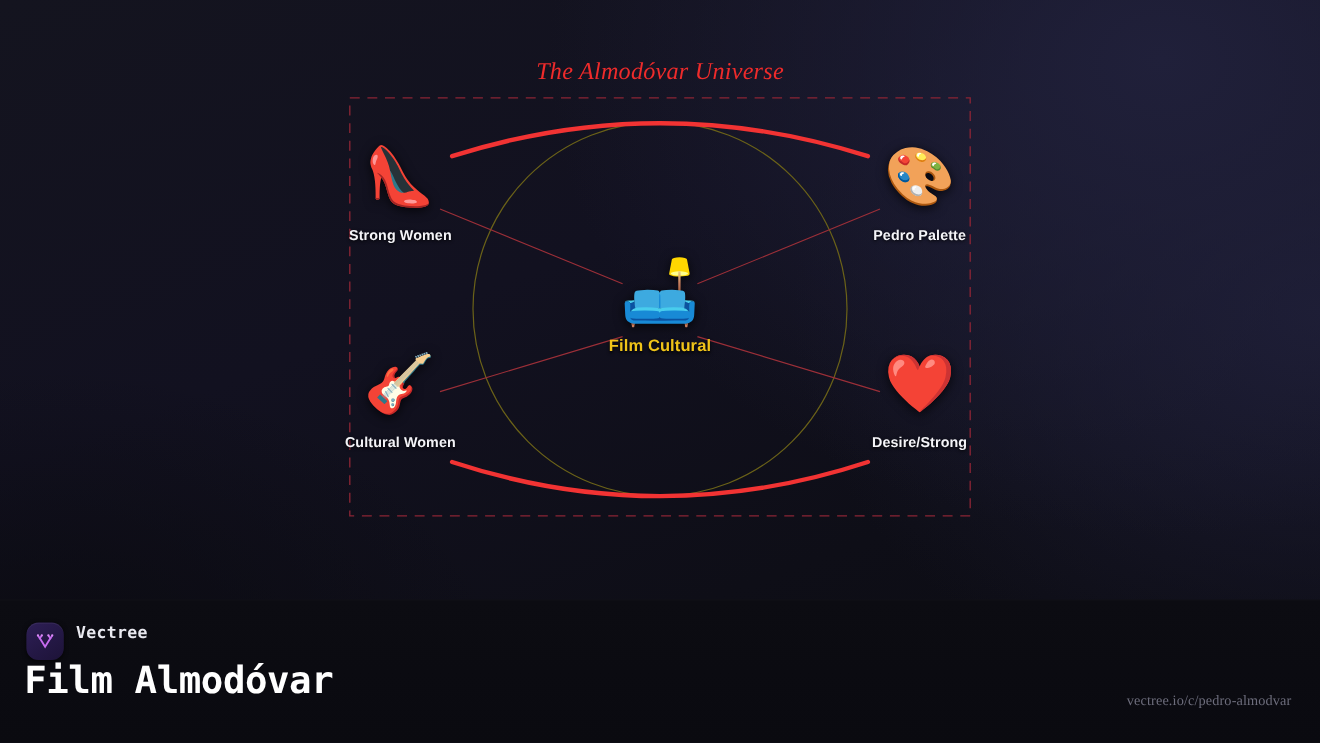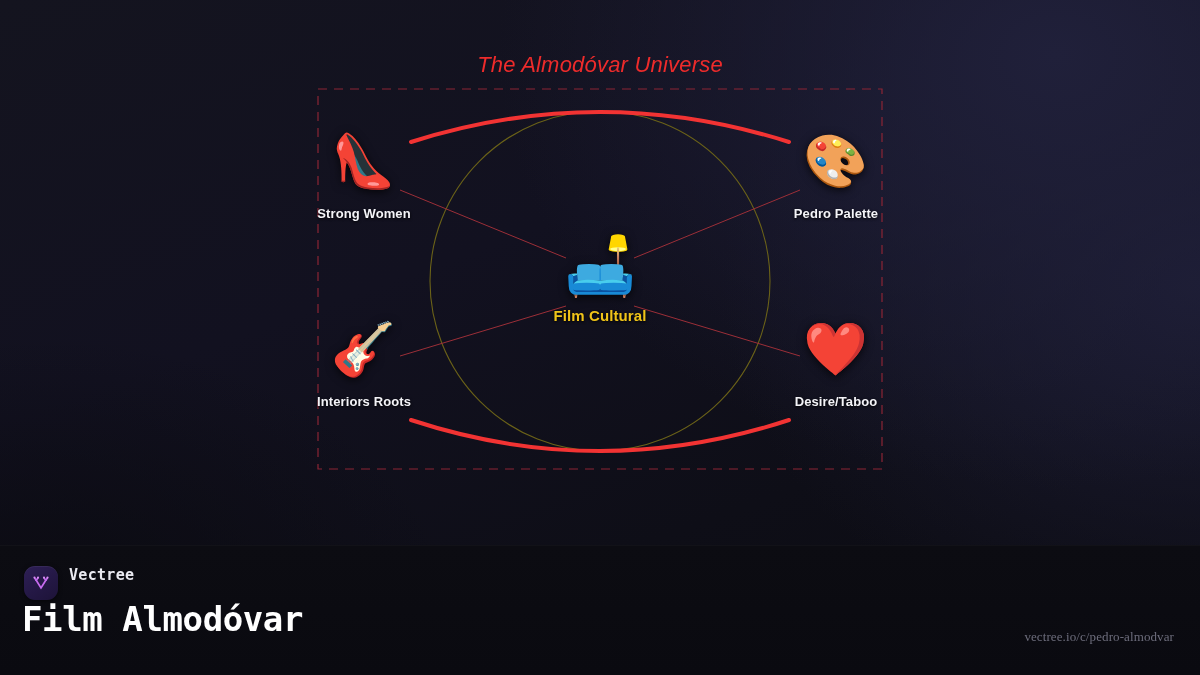--- a/index.html
+++ b/index.html
@@ -27,21 +27,21 @@
     position:absolute;
     left:0; top:0;
     width:1200px; height:545px;
   }
 
   .chart-title {
     position:absolute;
     left:0; right:0;
     top:52px;
     text-align:center;
-    font-family:Liberation Sans, sans-serif;
+    font-family:Liberation Serif, serif;
     font-style:italic;
     font-size:22px;
     font-weight:400;
     letter-spacing:.2px;
     color:#ee2b2b;
   }
 
   #diagram-svg {
     position:absolute;
     left:0; top:0;
@@ -168,26 +168,26 @@
       <span class="label">Strong Women</span>
     </div>
 
     <div class="node branch" style="left:836px; top:178px;">
       <span class="emoji">🎨</span>
       <span class="label">Pedro Palette</span>
     </div>
 
     <div class="node branch" style="left:364px; top:366px;">
       <span class="emoji">🎸</span>
-      <span class="label">Interiors Roots</span>
+      <span class="label">Cultural Women</span>
     </div>
 
     <div class="node branch" style="left:836px; top:366px;">
       <span class="emoji">❤️</span>
-      <span class="label">Desire/Taboo</span>
+      <span class="label">Desire/Strong</span>
     </div>
 
     <div class="node hub" style="left:600px; top:280px;">
       <span class="emoji">🛋️</span>
       <span class="label">Film Cultural</span>
     </div>
 
   </div>
 
   <div id="footer">

